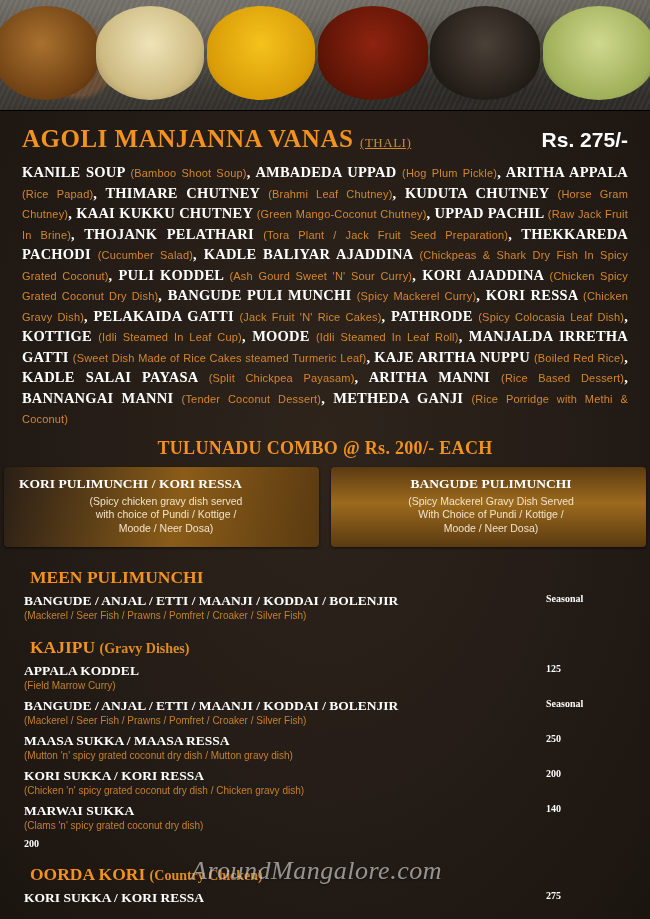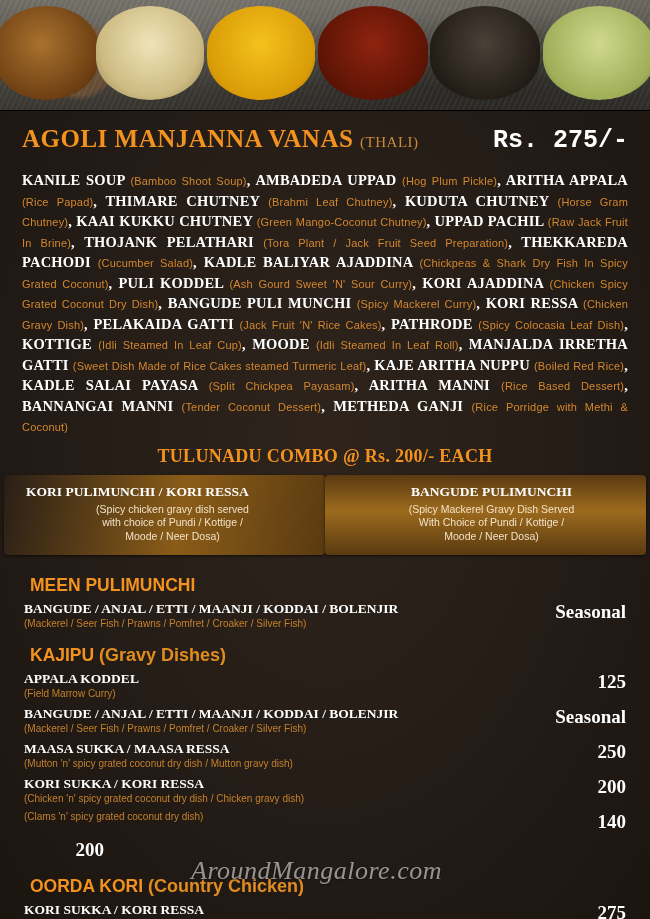--- a/index.html
+++ b/index.html
@@ -24,49 +24,49 @@
   .sp6{left:543px;width:112px;background:radial-gradient(ellipse at 50% 40%,#cfd98f,#9fae58 70%,#5f6d2c);}
 
   
   .body{position:relative;padding:0 0 0 0;background:
      radial-gradient(ellipse at 50% 40%, #2e241c 0%, #241c16 55%, #1b1510 100%);
      height:809px;}
 
   .hdr{padding:14px 22px 0 22px;}
   .title-row{display:flex;align-items:baseline;justify-content:space-between;}
   .title{color:#f3921e;font-family:"Liberation Serif",serif;font-weight:bold;font-size:25px;letter-spacing:.5px;}
-  .title .thali{color:#c98a3c;font-size:15px;font-weight:normal;}
-  .price{color:#fff;font-family:Liberation Mono, monospace;font-weight:bold;font-size:25px;}
+  .title .thali{color:#c98a3c;font-size:13px;font-weight:normal;text-decoration:underline;}
+  .price{color:#fff;font-family:Liberation Sans, sans-serif;font-weight:bold;font-size:21px;}
 
-  .thali-text{margin-top:16px;color:#ffffff;font-family:"Liberation Serif",serif;font-weight:bold;
+  .thali-text{margin-top:10px;color:#ffffff;font-family:"Liberation Serif",serif;font-weight:bold;
      font-size:14.5px;line-height:19.5px;text-align:justify;letter-spacing:.2px;}
   .thali-text .d{color:#d4872e;font-weight:normal;font-size:11px;font-family:"Liberation Sans",sans-serif;}
 
   .combo-title{margin-top:8px;text-align:center;color:#f3921e;font-family:"Liberation Serif",serif;
      font-weight:bold;font-size:18px;letter-spacing:.3px;}
 
   .combo-row{display:flex;justify-content:space-between;margin-top:8px;padding:0 4px;}
-  .combo-box{width:290px;border-radius:4px;padding:9px 10px 12px 22px;text-align:center;
+  .combo-box{width:290px;border-radius:4px;padding:9px 10px 12px 15px;text-align:center;
      background:linear-gradient(180deg,#5b3a12 0%,#9c6a1d 45%,#5a3a11 100%);
      box-shadow:0 1px 3px rgba(0,0,0,.6);}
   .combo-box.left{text-align:left;background:linear-gradient(100deg,#2a1f16 0%,#8a5c18 55%,#5a3a11 100%);}
   .combo-h{color:#fff;font-family:"Liberation Serif",serif;font-weight:bold;font-size:13.5px;}
   .combo-s{color:#f2e2c8;font-size:10.5px;line-height:13.5px;margin-top:3px;}
   .combo-box.left .combo-s{text-align:center;padding-left:4px;}
 
   
   .menu{padding:10px 24px 0 24px;}
-  .sec-h{color:#f3921e;font-family:Liberation Sans, sans-serif;font-weight:bold;font-size:17.5px;margin:10px 0 4px 6px;}
-  .sec-h .sub{font-size:18px;color:#e08c20;}
+  .sec-h{color:#f3921e;font-family:Liberation Serif, serif;font-weight:bold;font-size:17.5px;margin:10px 0 4px 6px;}
+  .sec-h .sub{font-size:14px;color:#e08c20;}
   .item{display:flex;justify-content:space-between;align-items:flex-start;}
   .item-l{flex:1;}
   .it-name{color:#fff;font-family:"Liberation Serif",serif;font-weight:bold;font-size:13.5px;line-height:17px;}
   .it-desc{color:#c4812c;font-size:10px;line-height:13px;margin-top:0px;}
-  .it-price{color:#fff;font-family:"Liberation Serif",serif;font-weight:bold;font-size:19px;
-     min-width:80px;text-align:right;padding-top:1px;}
+  .it-price{color:#fff;font-family:"Liberation Serif",serif;font-weight:bold;font-size:10px;
+     min-width:80px;padding-top:1px;}
   .gap{height:5px;}
 
   .wm{position:absolute;left:0;right:17px;top:745px;text-align:center;color:rgba(255,255,255,.55);
      font-family:"Liberation Serif",serif;font-style:italic;font-size:26px;letter-spacing:.5px;
      text-shadow:0 1px 2px rgba(0,0,0,.5);pointer-events:none;}
 </style>
 </head>
 <body>
 
 <div class="page">
@@ -154,20 +154,21 @@
         <div class="item">
           <div class="item-l">
             <div class="it-name">KORI SUKKA / KORI RESSA</div>
             <div class="it-desc">(Chicken 'n' spicy grated coconut dry dish / Chicken gravy dish)</div>
           </div>
           <div class="it-price">200</div>
         </div>
         <div class="gap"></div>
         <div class="item">
           <div class="item-l">
+            <div class="it-name">MARWAI SUKKA</div>
             <div class="it-desc">(Clams 'n' spicy grated coconut dry dish)</div>
           </div>
           <div class="it-price">140</div>
         </div>
         <div class="gap"></div>
         <div class="item">
           <div class="it-price">200</div>
         </div>
         <div class="gap"></div>
         <div class="sec-h"><span>OORDA KORI </span><span class="sub">(Country Chicken)</span></div>

